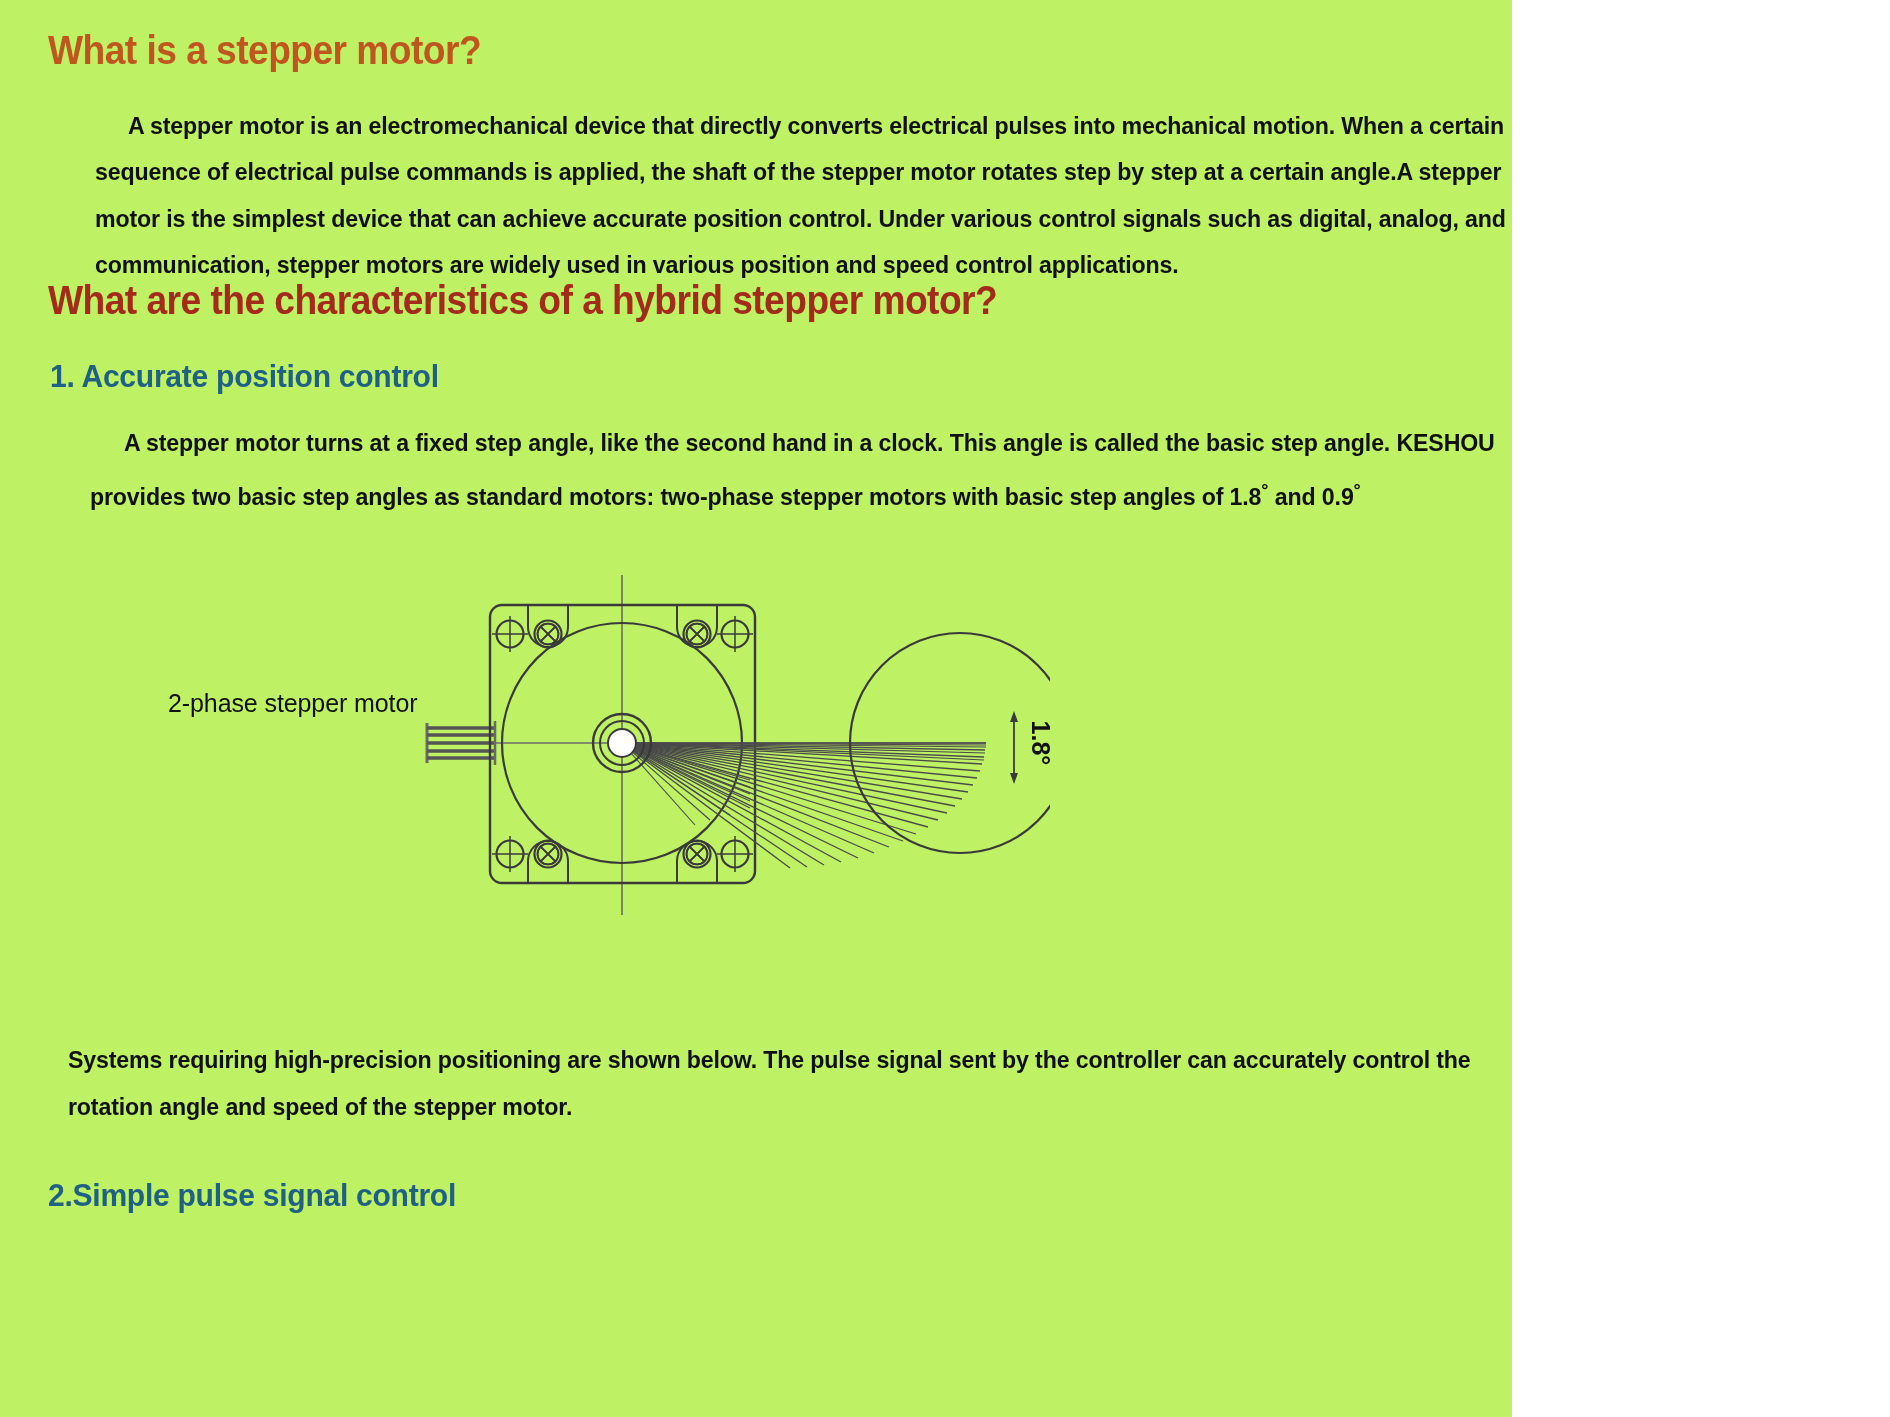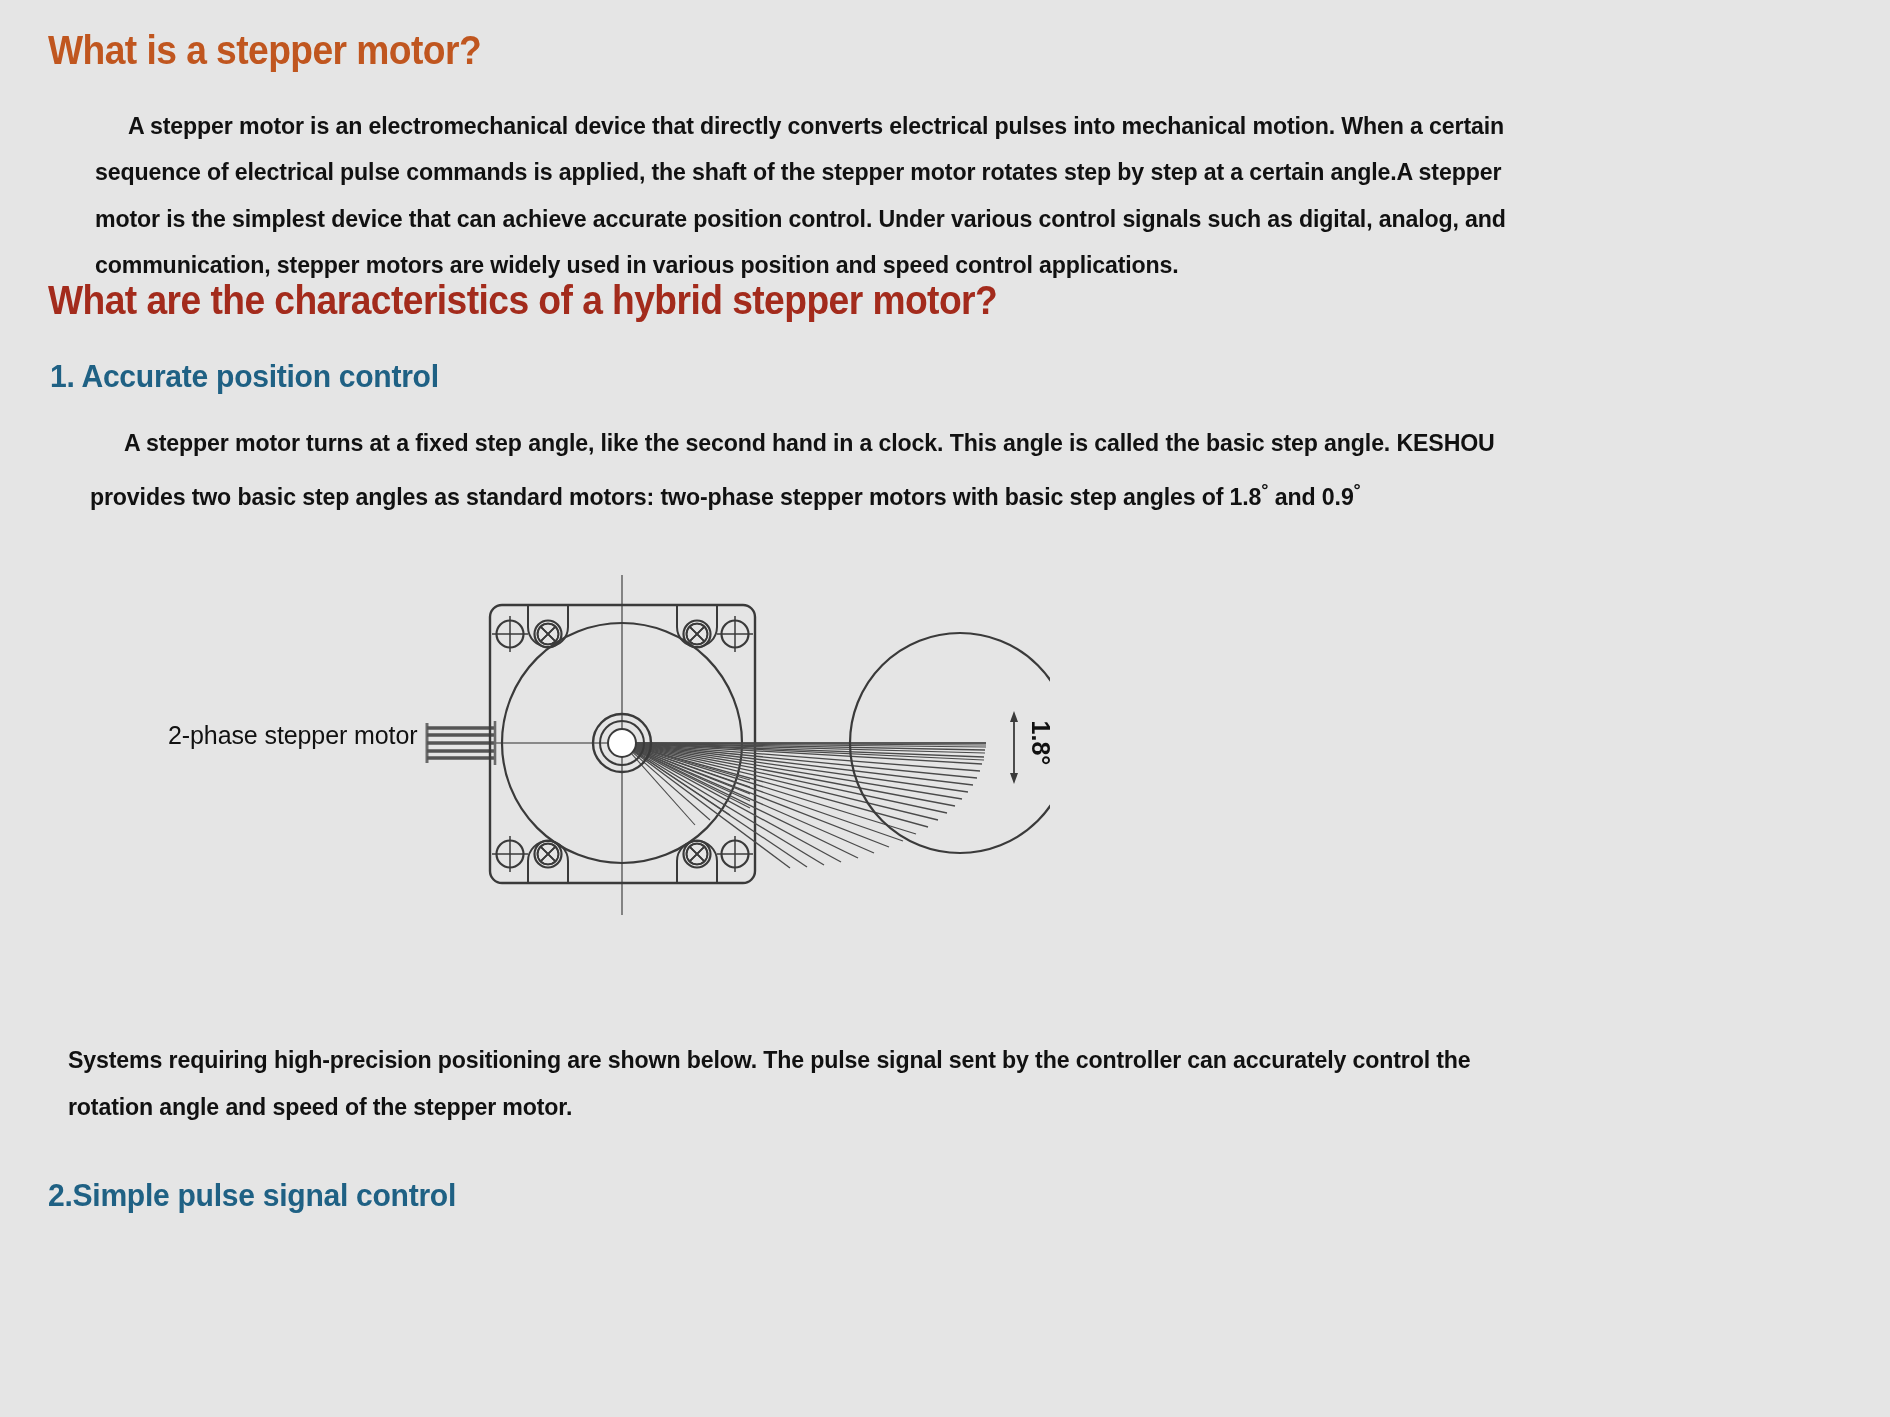--- a/index.html
+++ b/index.html
@@ -4,22 +4,22 @@
 <style>
   * { margin:0; padding:0; box-sizing:border-box; }
   html, body {
     width:1890px; height:1417px;
     background:#ffffff;
     font-family:"Liberation Sans", sans-serif;
     overflow:hidden;
   }
   .page {
     position:relative;
-    width:1890px; height:1417px;
-    background:#e5e5e5;
+    width:1512px; height:1417px;
+    background:#bef264;
   }
 
   
   .h-main {
     position:absolute;
     font-weight:bold;
     font-size:40px;
     letter-spacing:-0.6px;
     white-space:nowrap;
     transform:scaleX(0.93);
@@ -70,21 +70,21 @@
   
   #figure {
     position:absolute;
     left:150px; top:565px;
     width:900px; height:360px;
   }
   #figure svg { display:block; }
 
   #motor-label {
     position:absolute;
-    left:168px; top:721px;
+    left:168px; top:689px;
     font-size:25px;
     color:#111111;
     white-space:nowrap;
     letter-spacing:-0.1px;
   }
 </style>
 </head>
 <body>
 
 <div class="page">

